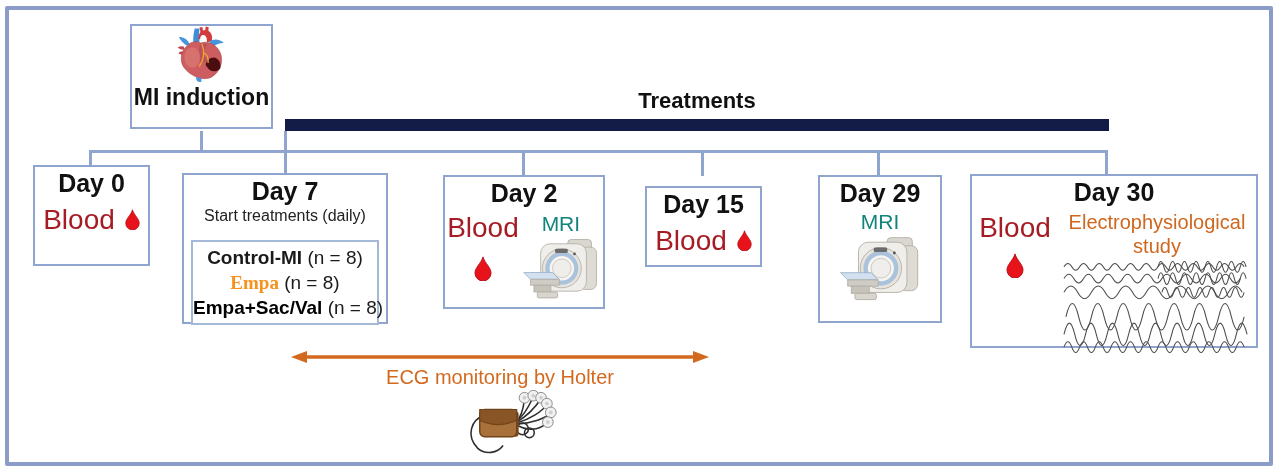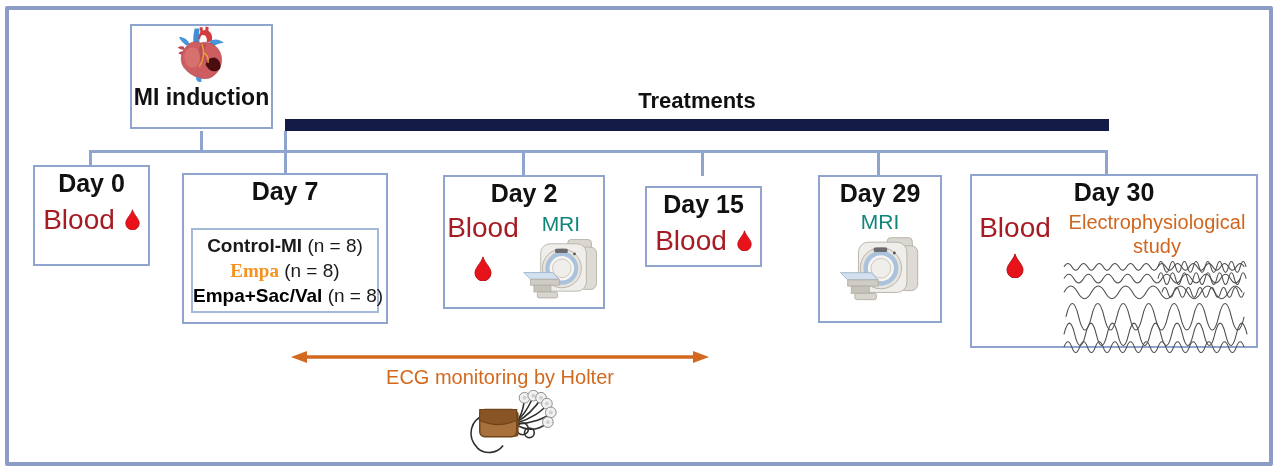--- a/index.html
+++ b/index.html
@@ -39,21 +39,21 @@
   .day-title{font-weight:700;font-size:25px;line-height:1.15;text-align:center;
              margin-top:2px;color:var(--title-black);}
   .inline-row{display:flex;align-items:center;justify-content:center;gap:10px;margin-top:6px;}
   .blood{color:var(--blood-red);font-size:28px;}
   .mri{color:var(--mri-teal);font-size:21px;}
   .drop-path{fill:var(--drop-red);stroke:#b00d14;stroke-width:1;}
   .drop.sm{width:15px;height:21px;}
   .drop.lg{width:18px;height:25px;}
   
   .subtitle{font-size:16px;text-align:center;margin-top:1px;color:#222;}
-  .groups-box{margin:22px auto 0;width:188px;border:2px solid #a4b8d8;background:#fff;
+  .groups-box{margin:15px auto 0;width:188px;border:2px solid #a4b8d8;background:#fff;
               padding:3px 0;text-align:center;box-sizing:border-box;}
   .group-line{font-size:19px;line-height:25px;color:#1a1a1a;white-space:nowrap;}
   .g-name{font-weight:700;}
   
   .two-col{display:flex;justify-content:space-evenly;margin-top:4px;}
   .col{display:flex;flex-direction:column;align-items:center;}
   .two-col .drop{margin-top:12px;}
   .mri-svg{width:80px;height:66px;margin-top:1px;}
   .db29 .mri-block{display:flex;flex-direction:column;align-items:center;margin-top:2px;}
   .db29 .mri-svg{width:84px;height:70px;}
@@ -113,20 +113,21 @@
     <div class="inline-row">
       <span class="blood">Blood</span>
       <svg class="drop sm" viewBox="0 0 20 28">
         <path class="drop-path" d="M10,1 C12,8 19,13 19,19 a9,9 0 1 1 -18,0 C1,13 8,8 10,1 Z"></path>
       </svg>
     </div>
   </div>
 
   <div class="day-box db1">
     <div class="day-title">Day 7</div>
+    <div class="subtitle">Start treatments (daily)</div>
     <div class="groups-box">
       <div class="group-line"><span class="g-name" style="color: rgb(26, 26, 26);">Control-MI</span><span class="g-suffix"> (n = 8)</span></div>
       <div class="group-line"><span class="g-name" style="color: rgb(246, 146, 30); font-family: Liberation Serif, serif;">Empa</span><span class="g-suffix"> (n = 8)</span></div>
       <div class="group-line"><span class="g-name" style="color: #000000;">Empa+Sac/Val</span><span class="g-suffix"> (n = 8)</span></div>
     </div>
   </div>
 
   <div class="day-box db2">
     <div class="day-title">Day 2</div>
     <div class="two-col">

